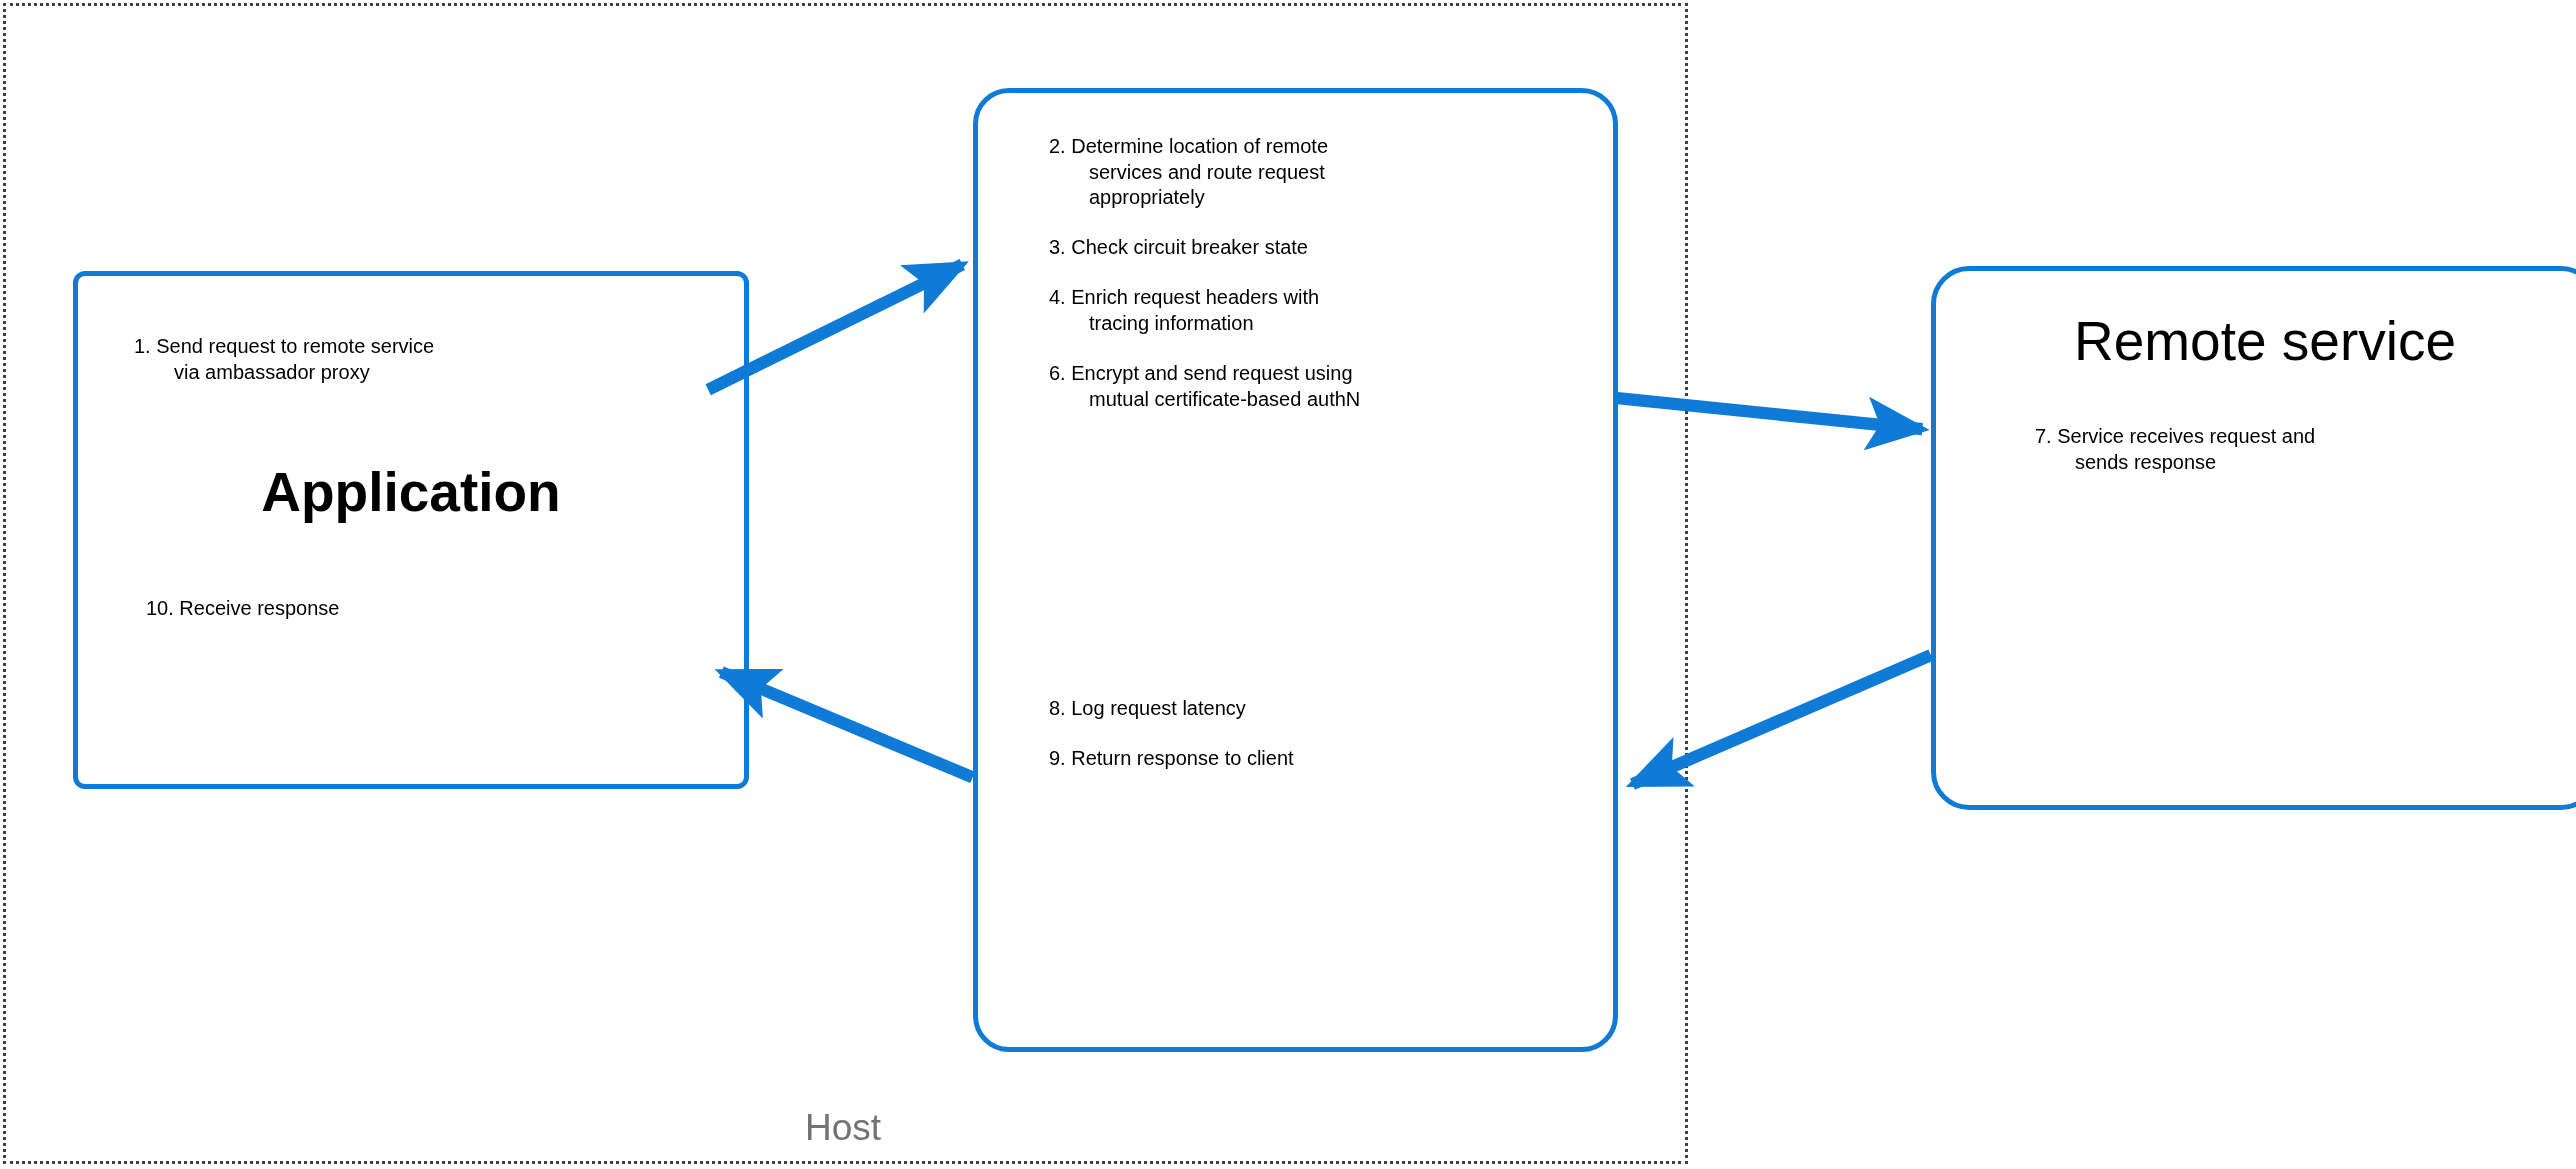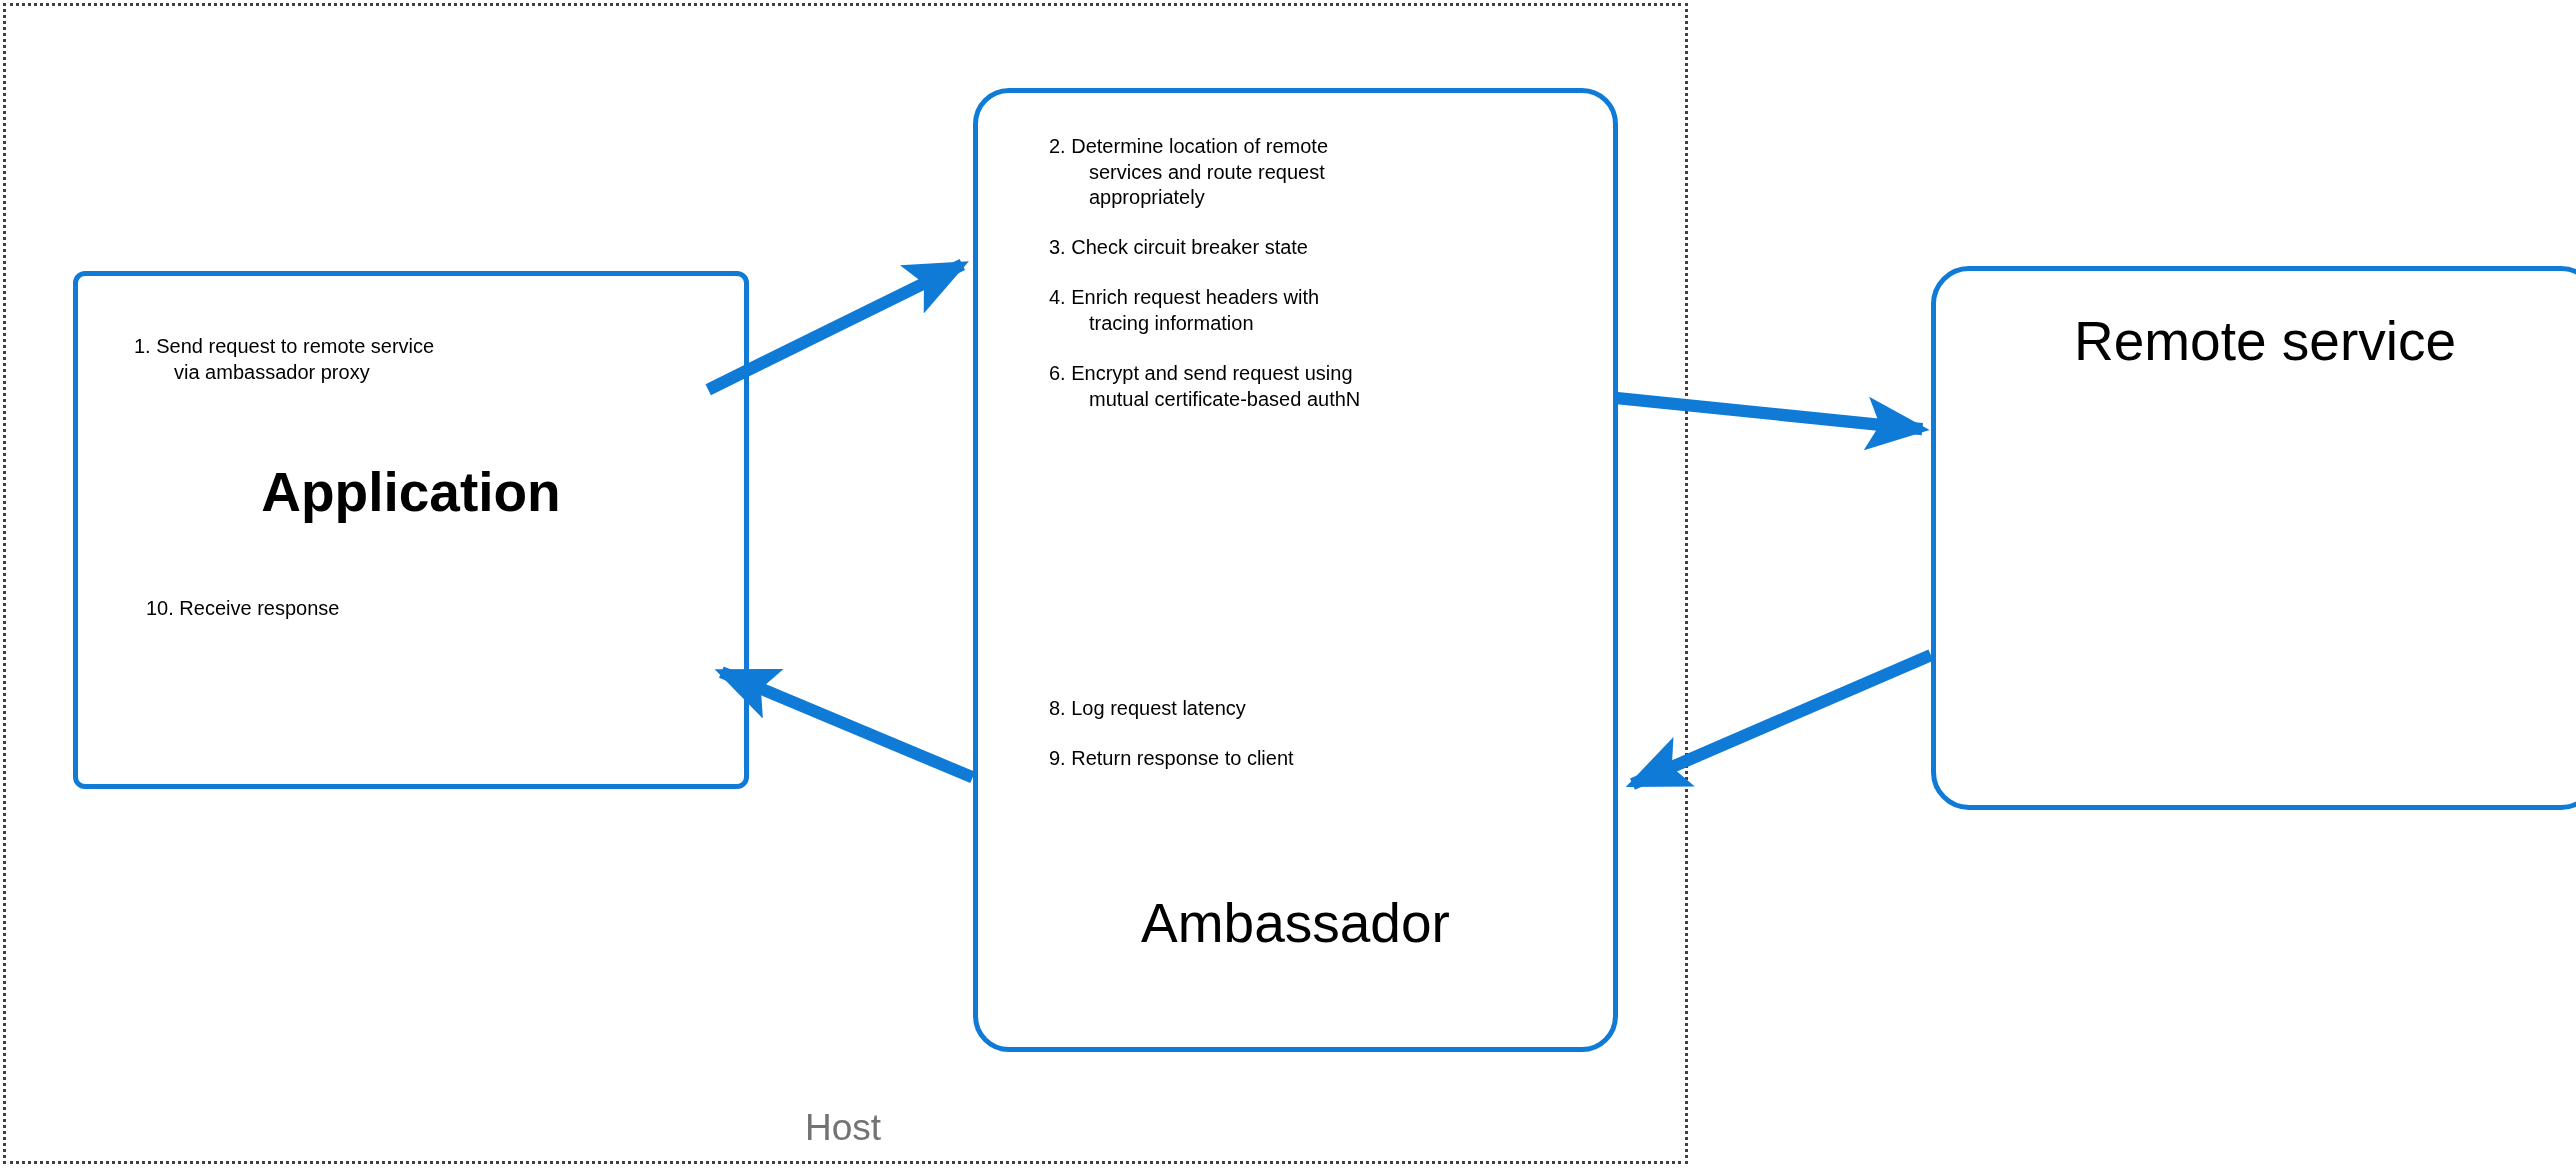--- a/index.html
+++ b/index.html
@@ -159,27 +159,30 @@
         <li class="step">3. Check circuit breaker state</li>
         <li class="step">4. Enrich request headers with
 tracing information</li>
         <li class="step">6. Encrypt and send request using
 mutual certificate-based authN</li>
       </ul>
       <ul class="steps" id="ambassador-steps-bottom">
         <li class="step">8. Log request latency</li>
         <li class="step">9. Return response to client</li>
       </ul>
-      <div class="node-title" id="ambassador-title">Ambassador</div>
     </div>
   </div>
 
   <div id="remote-service-node" class="node">
     <div class="node-inner">
       <div class="node-title" id="remote-title">Remote service</div>
+      <ul class="steps" id="remote-steps-block">
+        <li class="step">7. Service receives request and
+sends response</li>
+      </ul>
     </div>
   </div>
 
   <svg id="arrows-layer" viewBox="0 0 2736 1242">
     <defs>
       <marker id="arrowhead" markerWidth="5.2" markerHeight="4.4" refX="4.6" refY="2.2" orient="auto" markerUnits="strokeWidth">
         <path d="M0,0 L5.2,2.2 L0,4.4 L1.1,2.2 Z" fill="#0F7BD7"></path>
       </marker>
     </defs>
 

